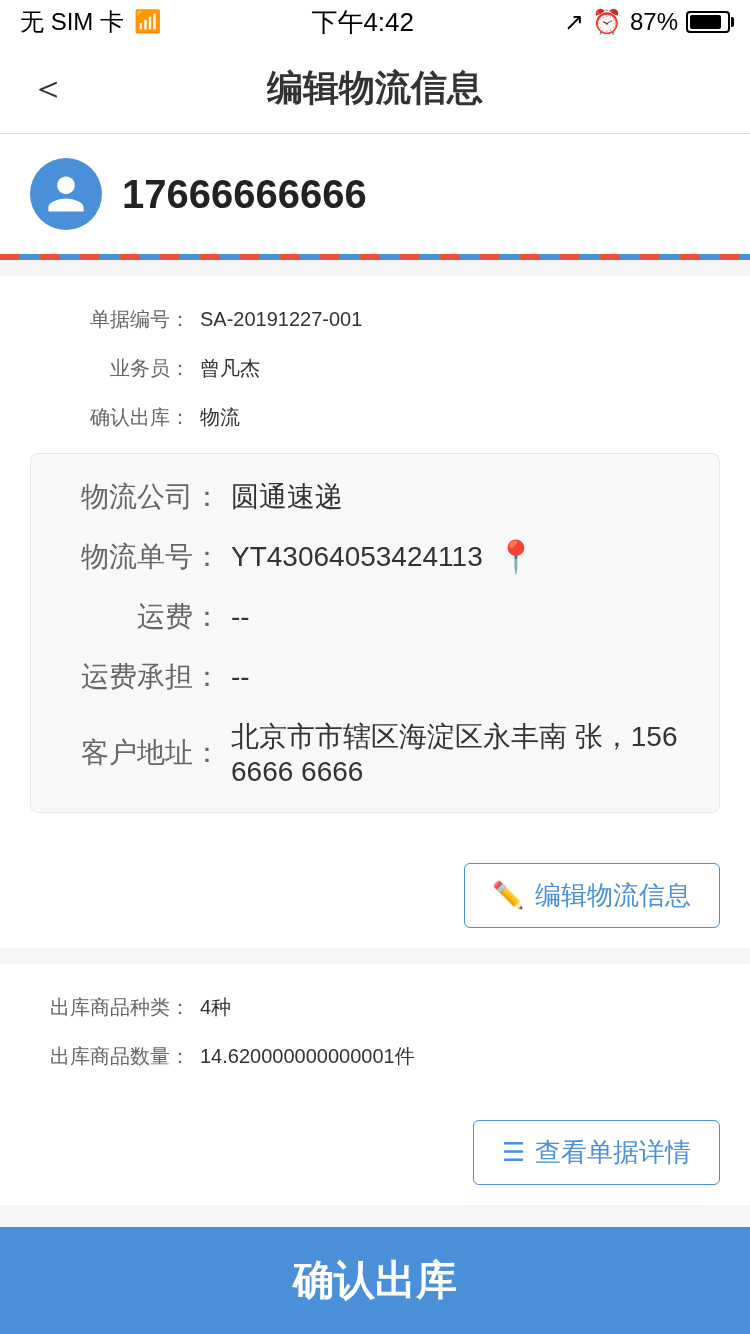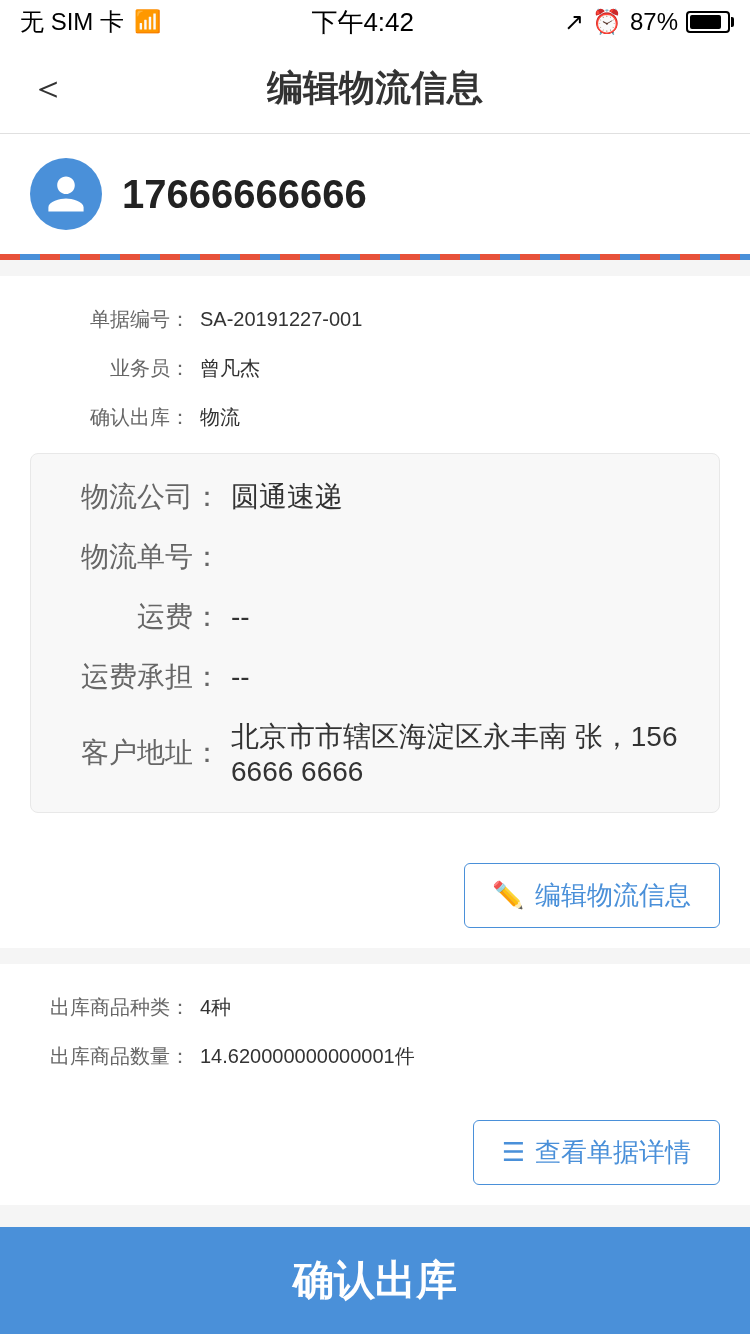--- a/index.html
+++ b/index.html
@@ -327,20 +327,24 @@
       <span class="info-value">物流</span>
     </div>
 
     <div class="logistics-section">
       <div class="logistics-row">
         <span class="logistics-label">物流公司：</span>
         <span class="logistics-value">圆通速递</span>
       </div>
       <div class="logistics-row">
         <span class="logistics-label">物流单号：</span>
+        <span class="logistics-value">
+          <span>YT43064053424113</span>
+          <span class="location-icon">📍</span>
+        </span>
       </div>
       <div class="logistics-row">
         <span class="logistics-label">运费：</span>
         <span class="logistics-value">--</span>
       </div>
       <div class="logistics-row">
         <span class="logistics-label">运费承担：</span>
         <span class="logistics-value">--</span>
       </div>
       <div class="logistics-row">

